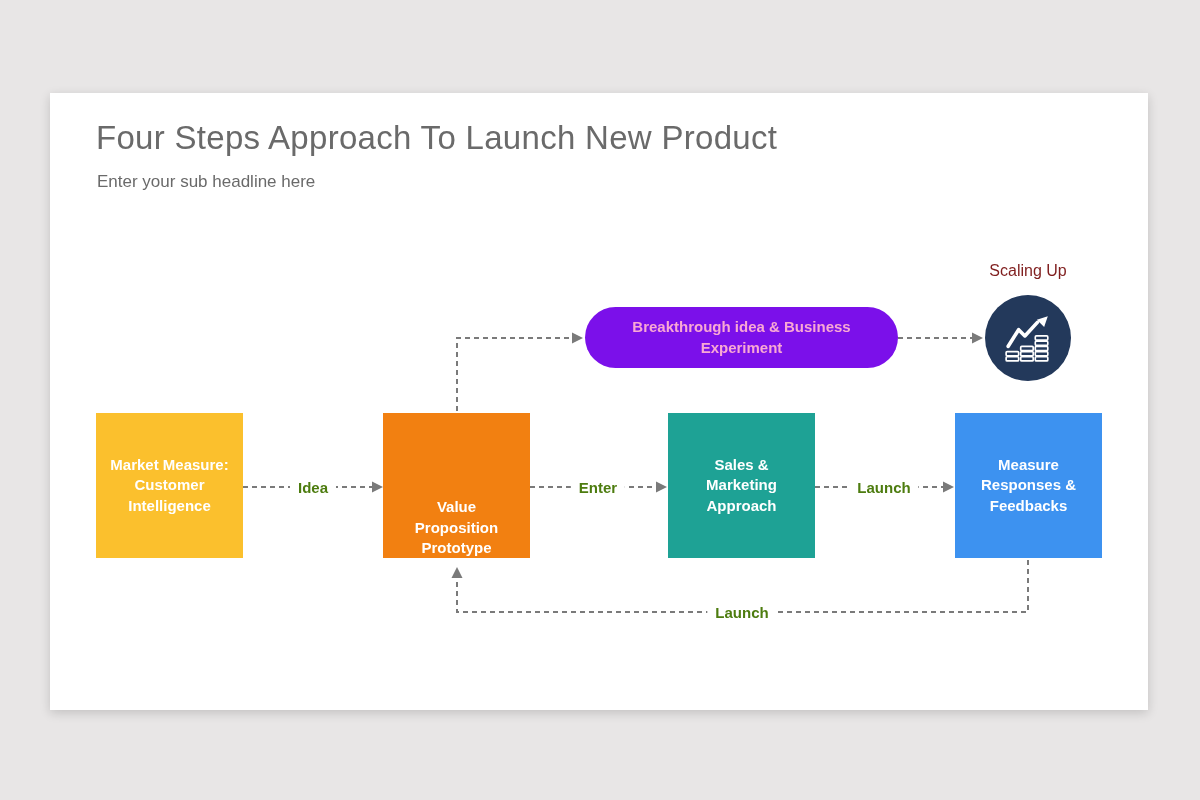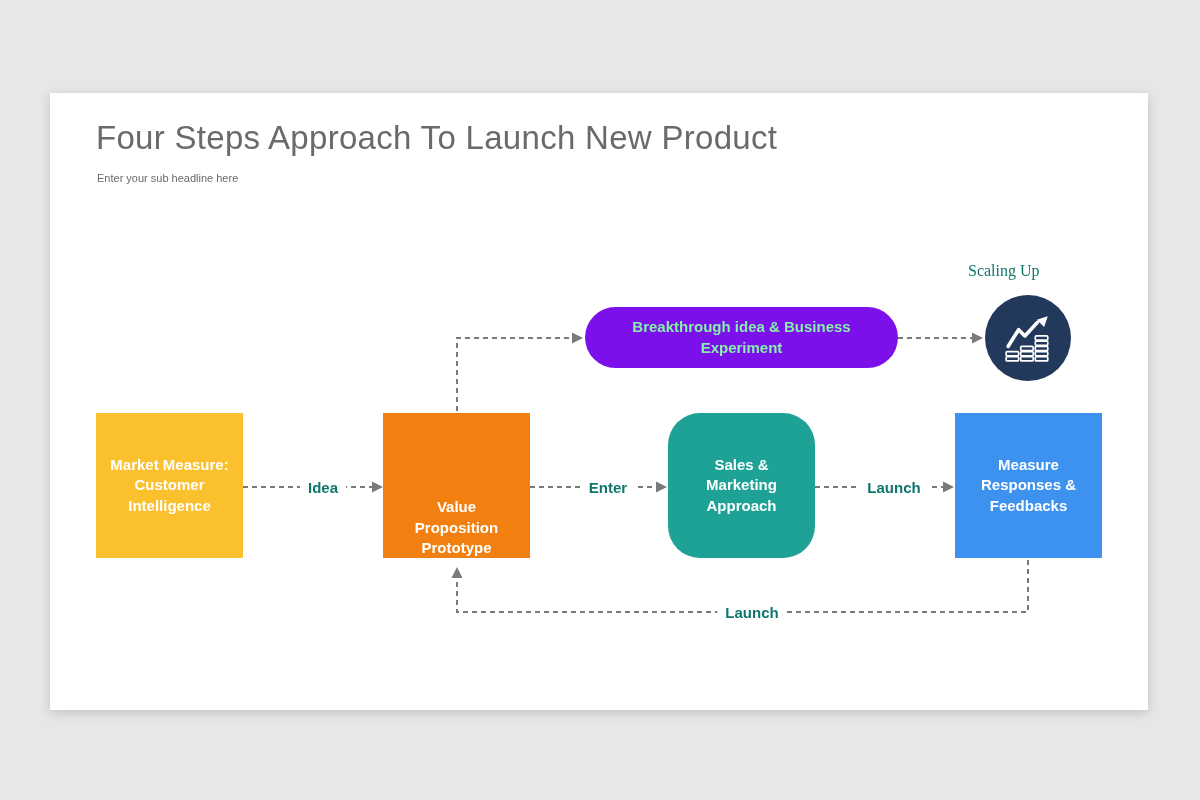--- a/index.html
+++ b/index.html
@@ -9,57 +9,57 @@
   .card {
     position:absolute; left:50px; top:93px; width:1098px; height:617px;
     background:#ffffff; box-shadow:0 3px 10px rgba(0,0,0,0.16);
   }
   .title {
     position:absolute; left:46px; top:26px;
     font-size:33px; font-weight:400; color:#6a6a6a; letter-spacing:0.3px;
   }
   .subtitle {
     position:absolute; left:47px; top:79px;
-    font-size:11px; color:#6a6a6a;
+    font-size:17px; color:#6a6a6a;
   }
   .svg-overlay { position:absolute; left:0; top:0; width:1098px; height:617px; }
   .dash { fill:none; stroke:#7a7a7a; stroke-width:2; stroke-dasharray:5 4; }
   .ahead { fill:#7a7a7a; stroke:none; }
   .step {
     position:absolute; top:320px; width:147px; height:145px;
     display:flex; align-items:center; justify-content:center;
     text-align:center; color:#ffffff; font-weight:bold; font-size:15px;
     line-height:1.35; padding:0 14px;
   }
   .step-1 { left:46px; }
   .step-2 { left:333px; }
-  .step-3 { left:618px;border-radius:32px; }
+  .step-3 { left:618px; }
   .step-4 { left:905px; }
   .conn-label {
     position:absolute; transform:translate(-50%,-50%);
     background:#ffffff; padding:0 8px;
-    font-size:15px; font-weight:bold; color:#0f766e; white-space:nowrap;margin-left:10px;
+    font-size:15px; font-weight:bold; color:#4d7c0f; white-space:nowrap;
   }
   .lbl-idea   { left:263px; top:394px; }
   .lbl-build  { left:548px; top:394px; }
   .lbl-launch { left:834px; top:394px;text-align:right; }
   .lbl-learn  { left:692px; top:519px; }
   .pill {
     position:absolute; left:535px; top:214px; width:313px; height:61px;
     border-radius:31px; display:flex; align-items:center; justify-content:center;
-    text-align:center; color:#86efac; font-weight:bold; font-size:15px;
+    text-align:center; color:#f9a8d4; font-weight:bold; font-size:15px;
     line-height:1.35; padding:13px 26px;
   }
   .scale-circle {
     position:absolute; left:935px; top:202px; width:86px; height:86px;
     border-radius:50%; display:flex; align-items:center; justify-content:center;
   }
   .scale-label {
     position:absolute; left:918px; top:169px; width:120px;
-    font-size:16px; color:#0f766e;font-family:Liberation Serif, serif;
+    text-align:center; font-size:16px; color:#7f1d1d;
   }
 </style>
 </head>
 <body>
 
 <div class="canvas">
   <div class="card">
 
     <div class="title">Four Steps Approach To Launch New Product</div>
     <div class="subtitle">Enter your sub headline here</div>

